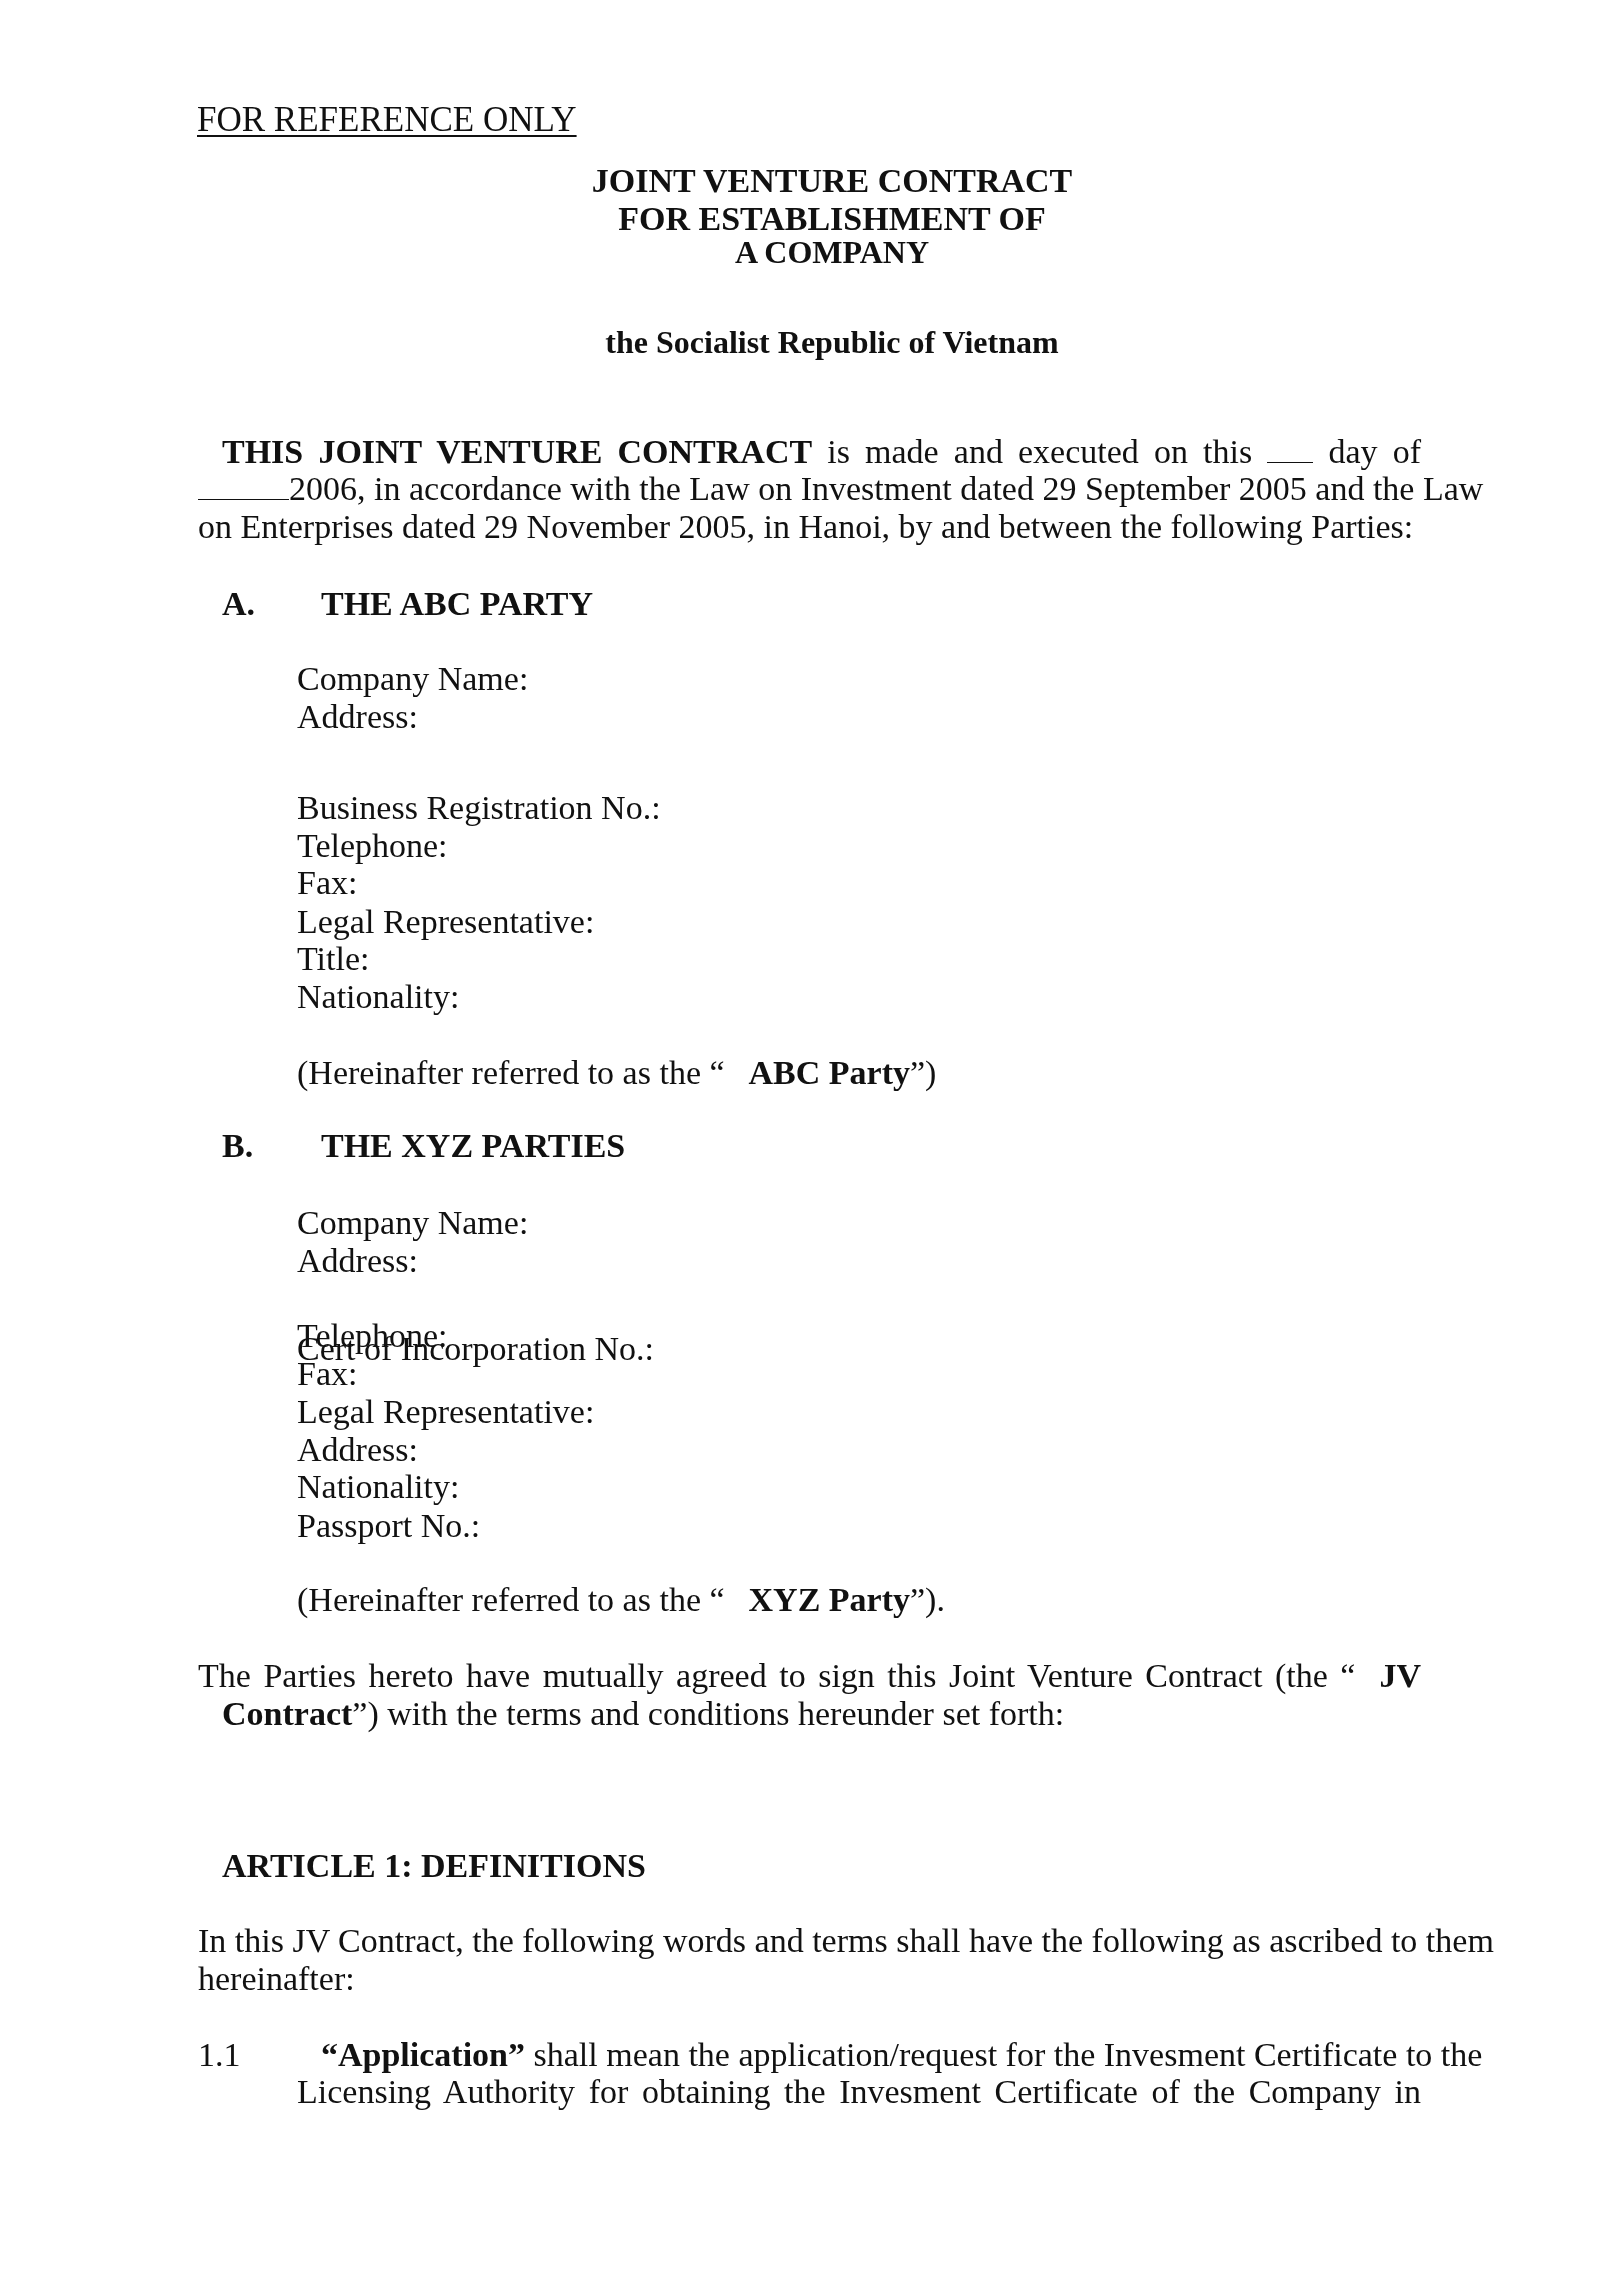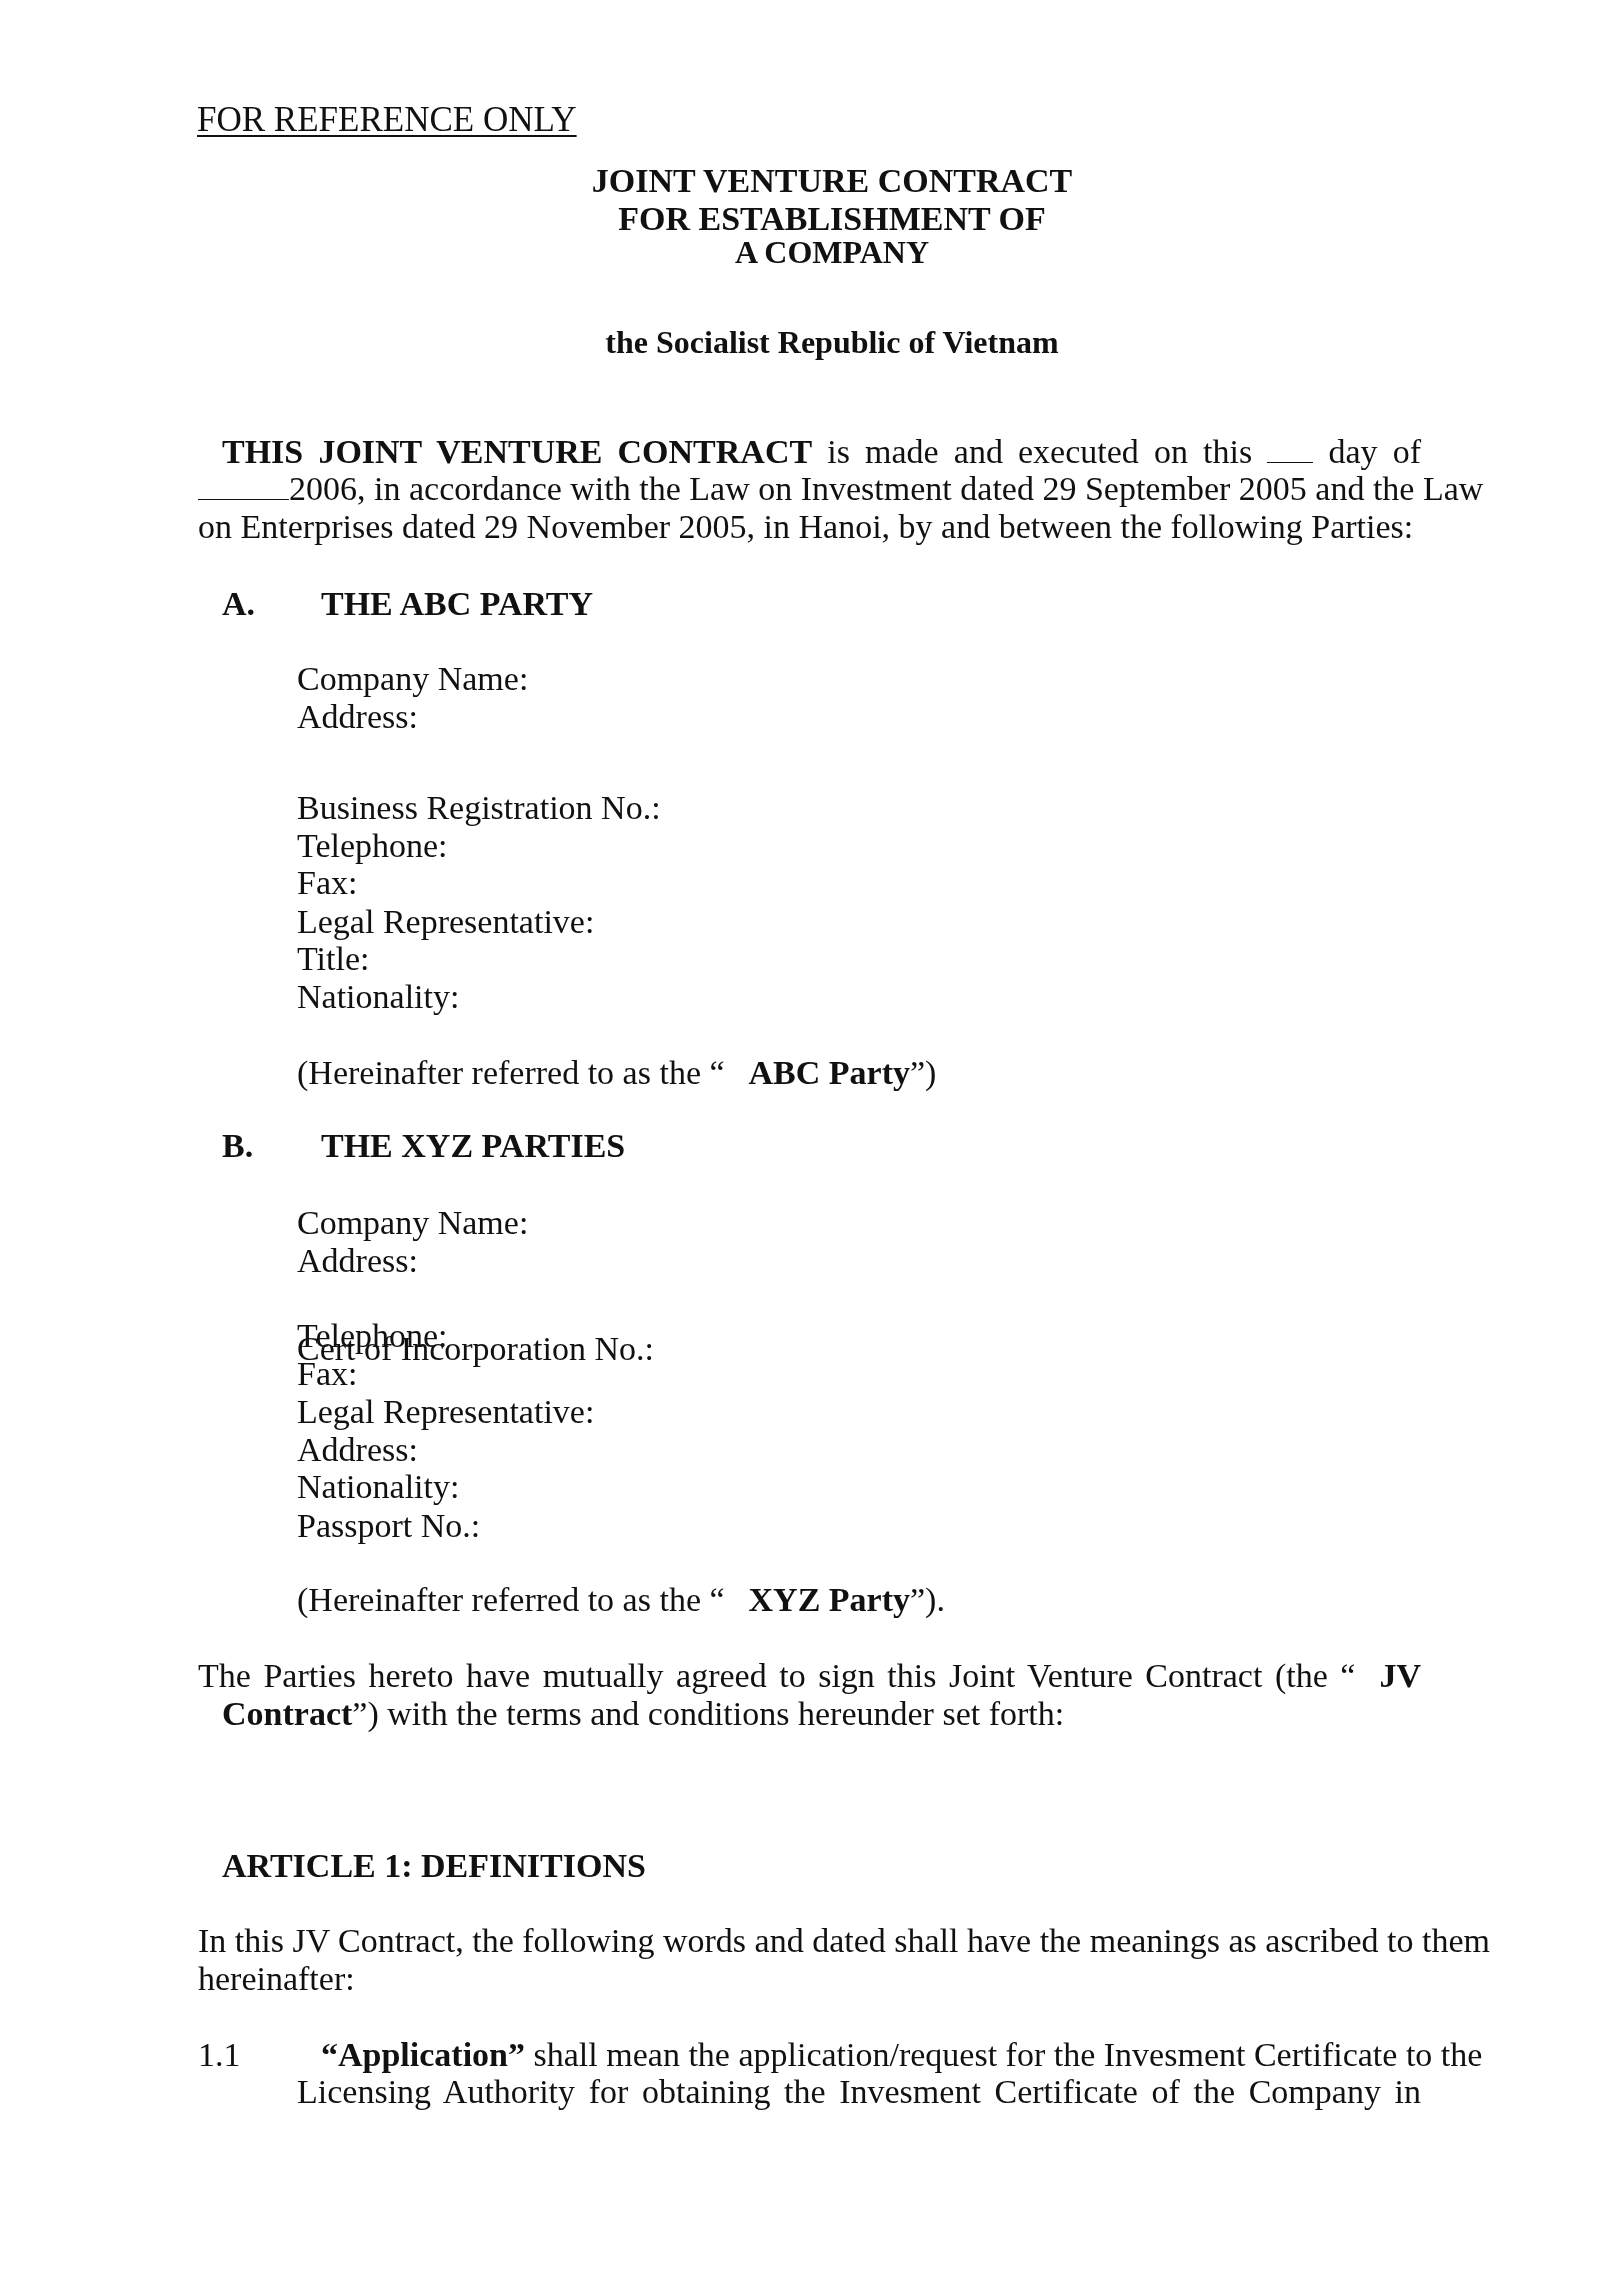--- a/index.html
+++ b/index.html
@@ -85,21 +85,21 @@
   </div>
   <div class="line" style="top:1697px;">
     <span class="b">Contract</span><span>”) with the terms and conditions hereunder set forth:</span>
   </div>
 </div>
 
 <div>
   <div class="line b" style="top:1849px;">ARTICLE 1: DEFINITIONS</div>
 
   <div class="jline" style="top:1924px;">
-    <span>In this JV Contract, the following words and dated shall have the meanings as ascribed to them</span>
+    <span>In this JV Contract, the following words and terms shall have the following as ascribed to them</span>
   </div>
   <div class="line" style="top:1962px;">hereinafter:</div>
 
   <div>
     <div class="line" style="top:2038px;">1.1</div>
     <div class="jline ind" style="top:2038px;">
       <span class="b">“Application”</span>
       <span>shall mean the application/request for the Invesment Certificate to the</span>
     </div>
     <div class="jline ind" style="top:2075px;">

